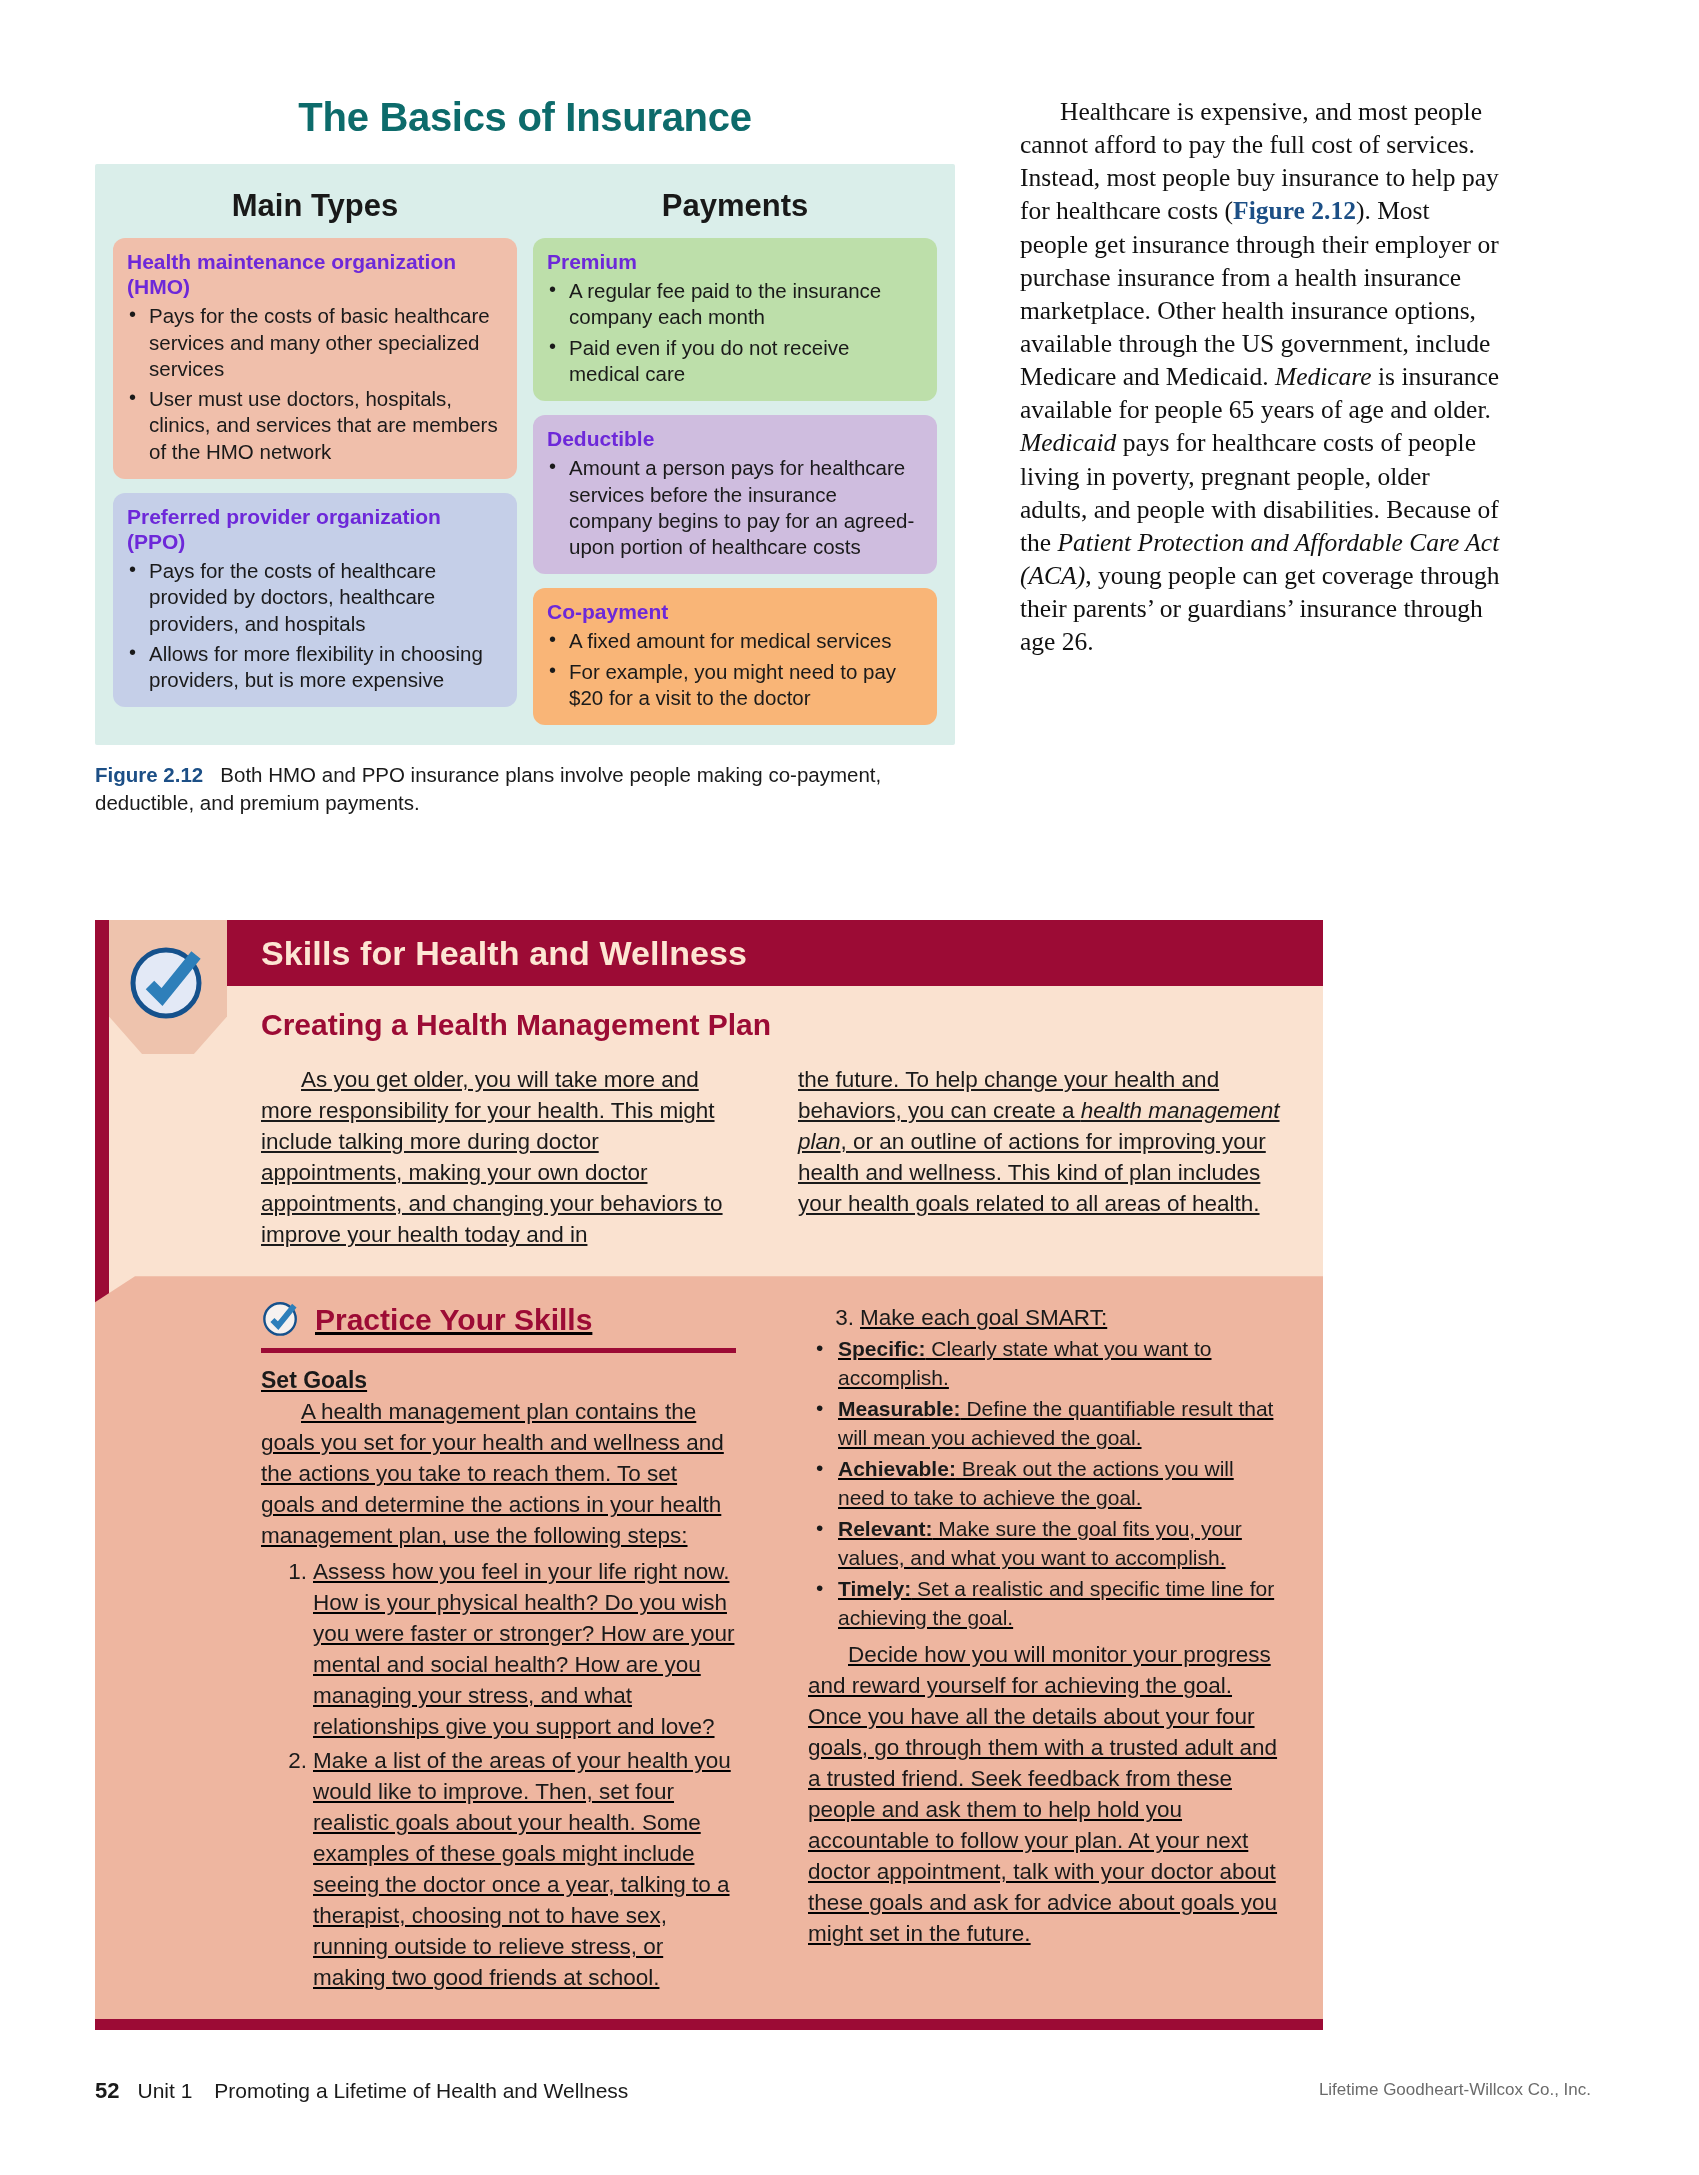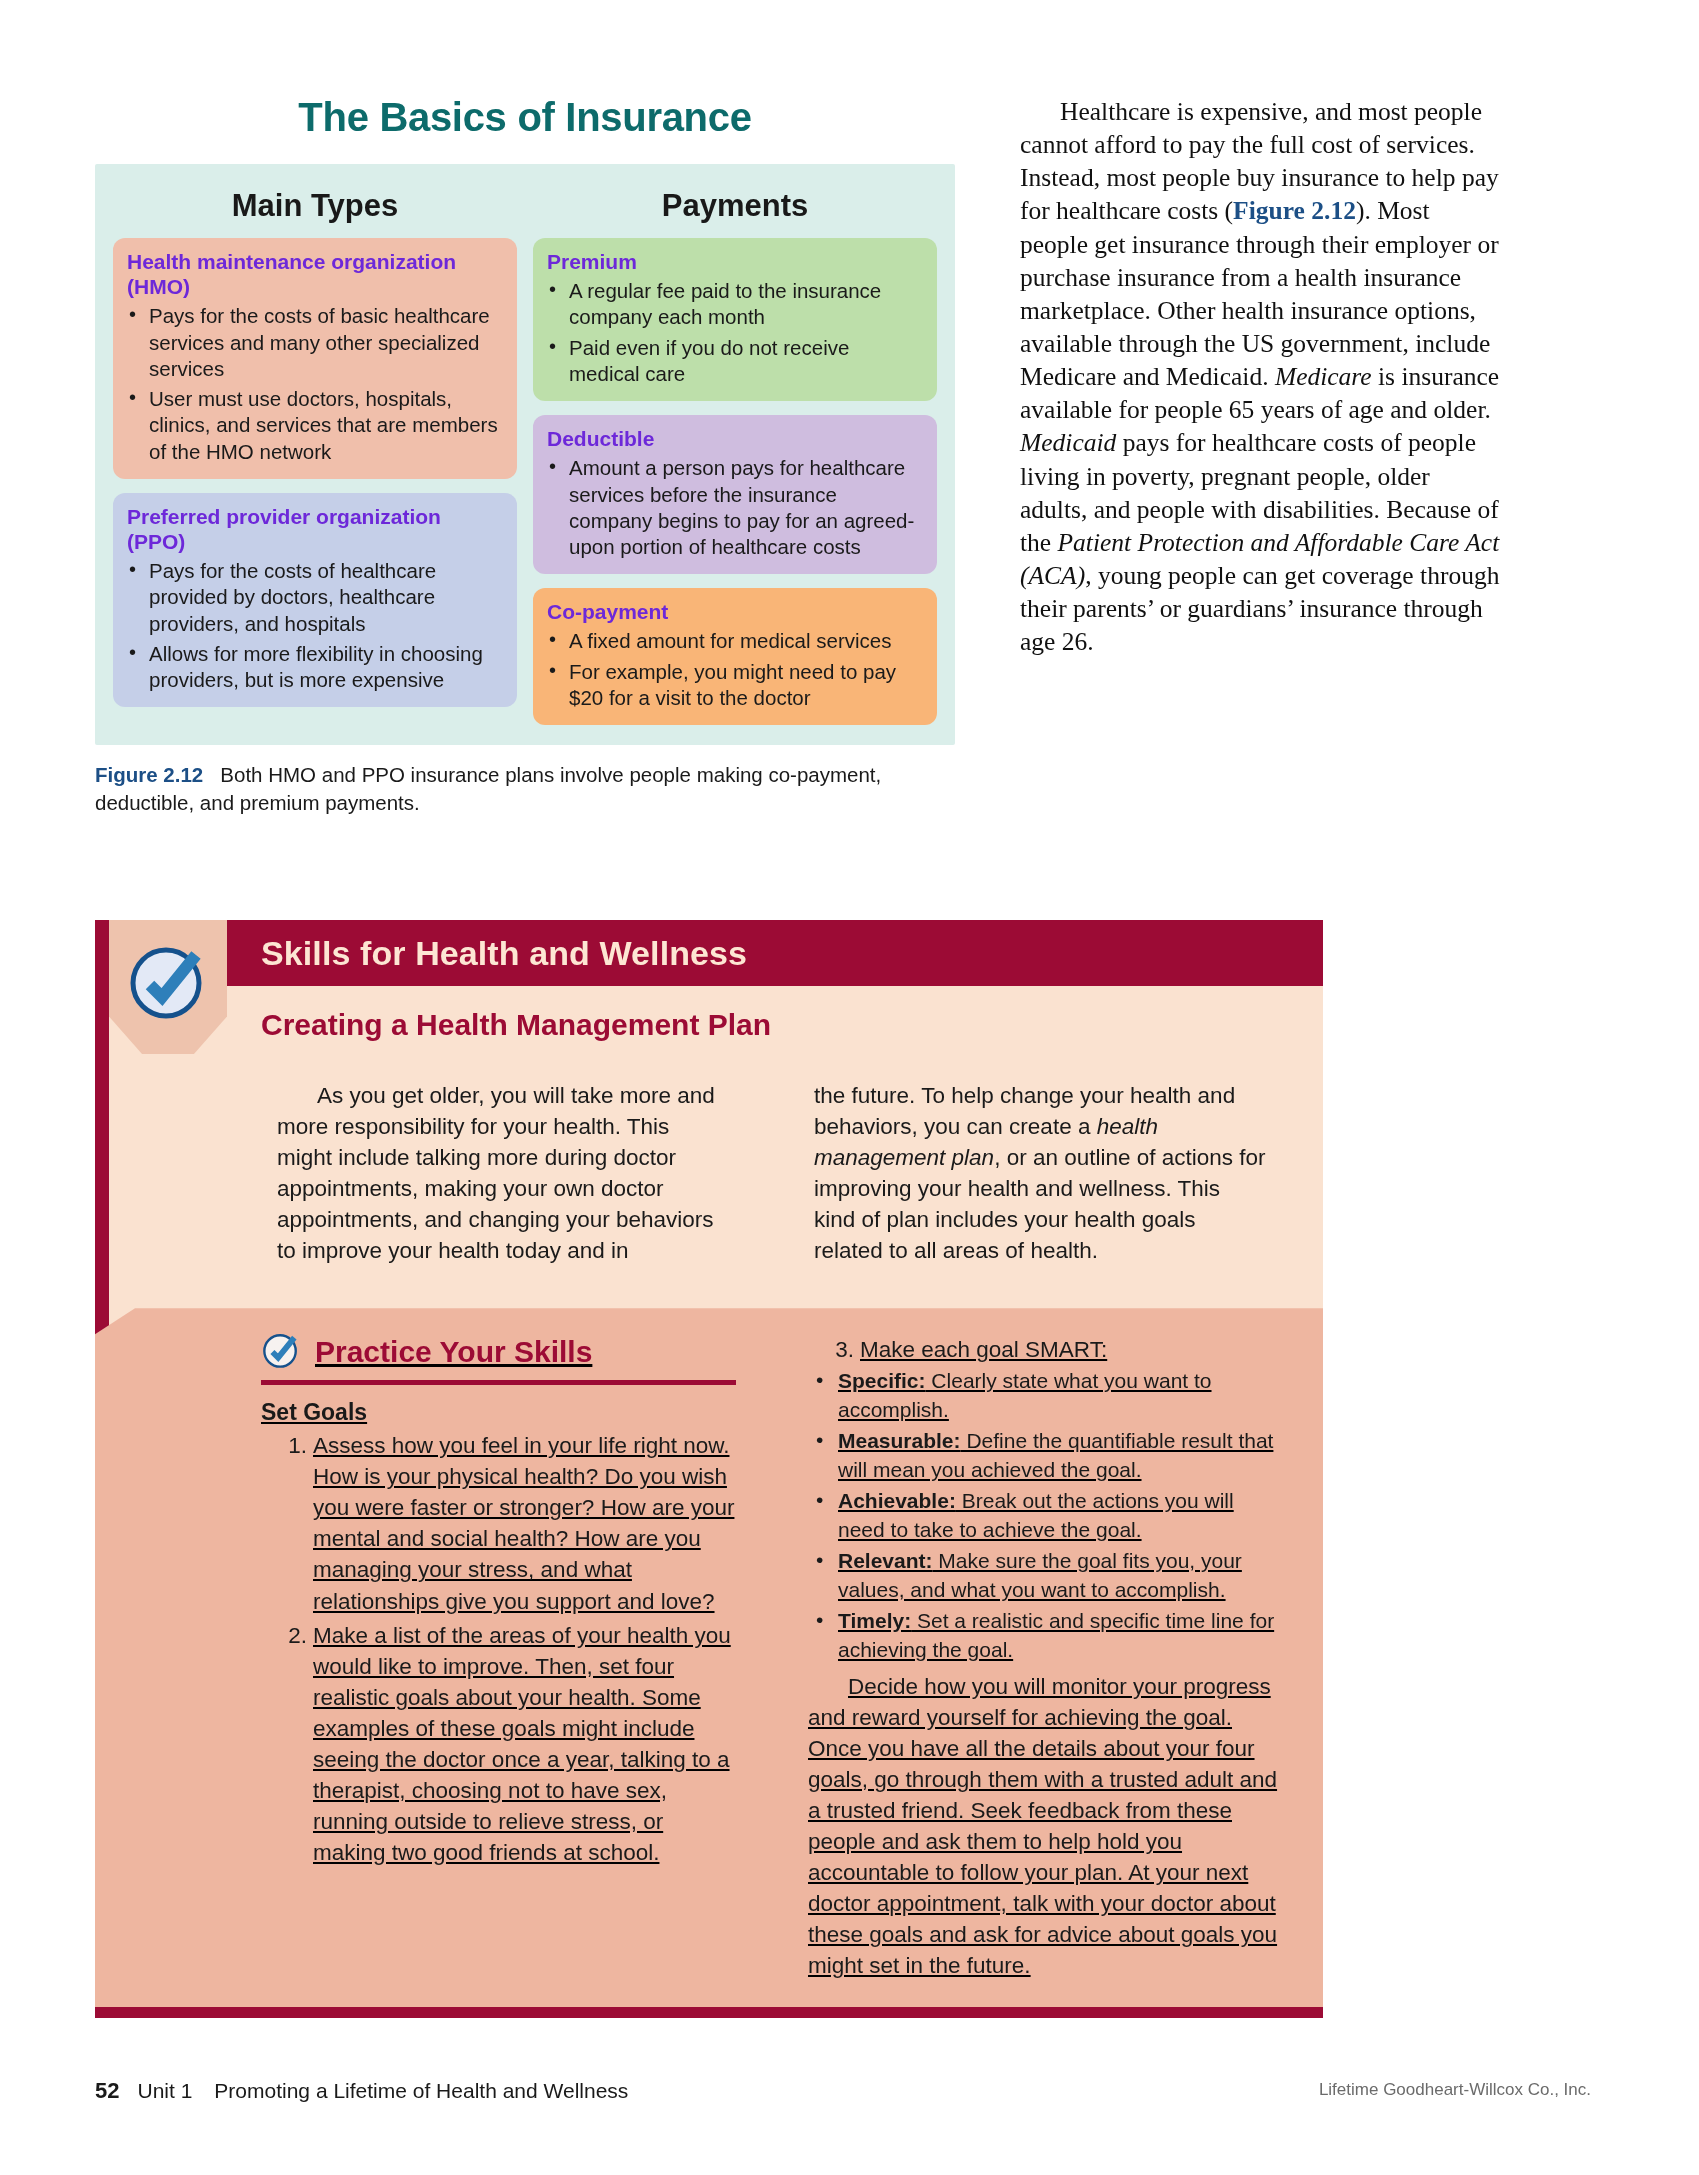--- a/index.html
+++ b/index.html
@@ -158,21 +158,21 @@
     display:flex;
     gap:52px;
     padding:22px 40px 26px 166px;
   }
   .skills-intro .col{ flex:1 1 0; min-width:0; }
   .intro-text{
     font-size:22.5px;
     line-height:1.38;
     color:#1a1a1a;
   }
-  .intro-text p{ margin:16px; }
+  .intro-text p{ margin:0;text-decoration:underline; }
   .intro-text .ind{ text-indent:40px; }
   .intro-text i{ font-style:italic; }
 
   
   .practice{
     position:relative;
     background:#eeb6a0;
     padding:0 0 26px 0;
     clip-path:polygon(0 26px, 40px 0, 100% 0, 100% 100%, 0 100%);
   }
@@ -370,20 +370,23 @@
               <circle cx="40" cy="44" r="33" fill="#f6f2f0" stroke="#15518c" stroke-width="5"></circle>
               <path d="M24 46 L36 58 L70 16" fill="none" stroke="#2e7fba" stroke-width="12"></path>
             </svg>
           </span>
           <span class="pys-title">Practice Your Skills</span>
         </div>
         <div class="pys-rule"></div>
 
         <div class="pys-sub">Set Goals</div>
 
+        <div class="p-text">
+          <p class="ind">A health management plan contains the goals you set for your health and wellness and the actions you take to reach them. To set goals and determine the actions in your health management plan, use the following steps:</p>
+        </div>
 
         <ol class="steps">
           <li>Assess how you feel in your life right now. How is your physical health? Do you wish you were faster or stronger? How are your mental and social health? How are you managing your stress, and what relationships give you support and love?</li>
           <li>Make a list of the areas of your health you would like to improve. Then, set four realistic goals about your health. Some examples of these goals might include seeing the doctor once a year, talking to a therapist, choosing not to have sex, running outside to relieve stress, or making two good friends at school.</li>
         </ol>
       </div>
 
       <div class="col">
         <ol class="steps start3">
           <li>Make each goal SMART:</li>

